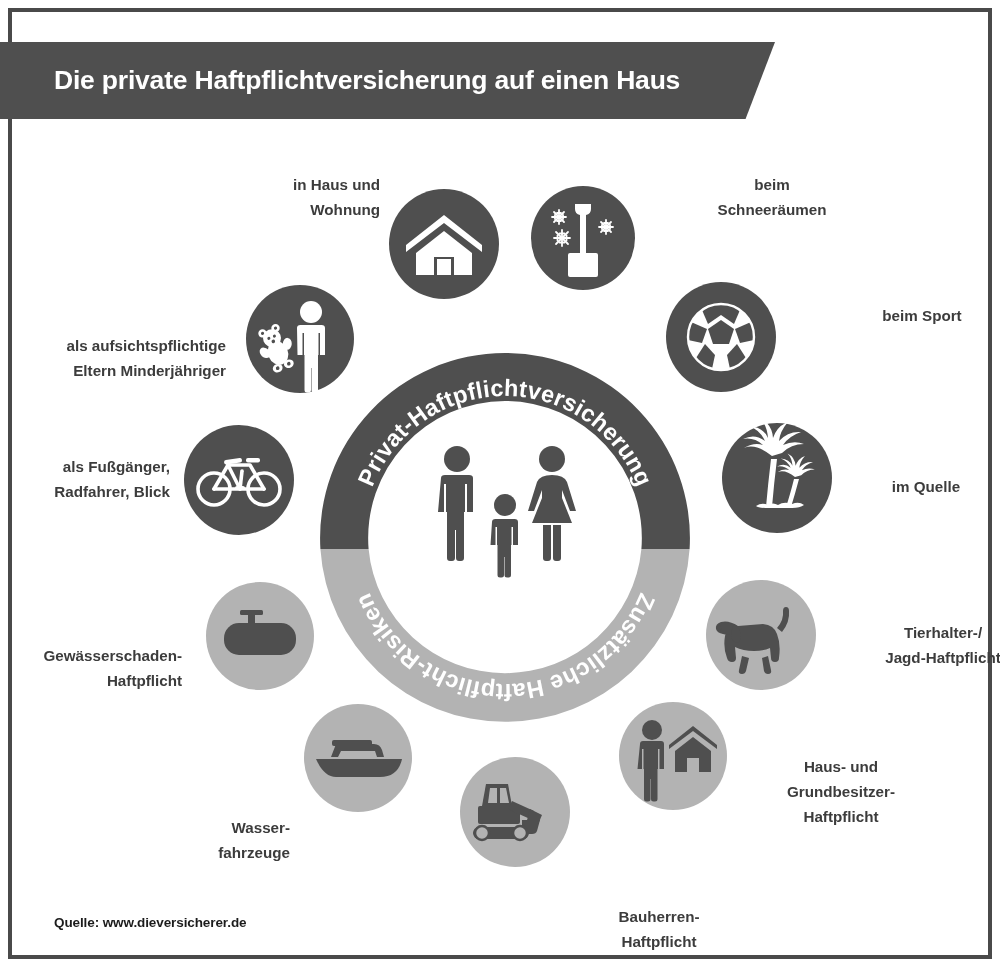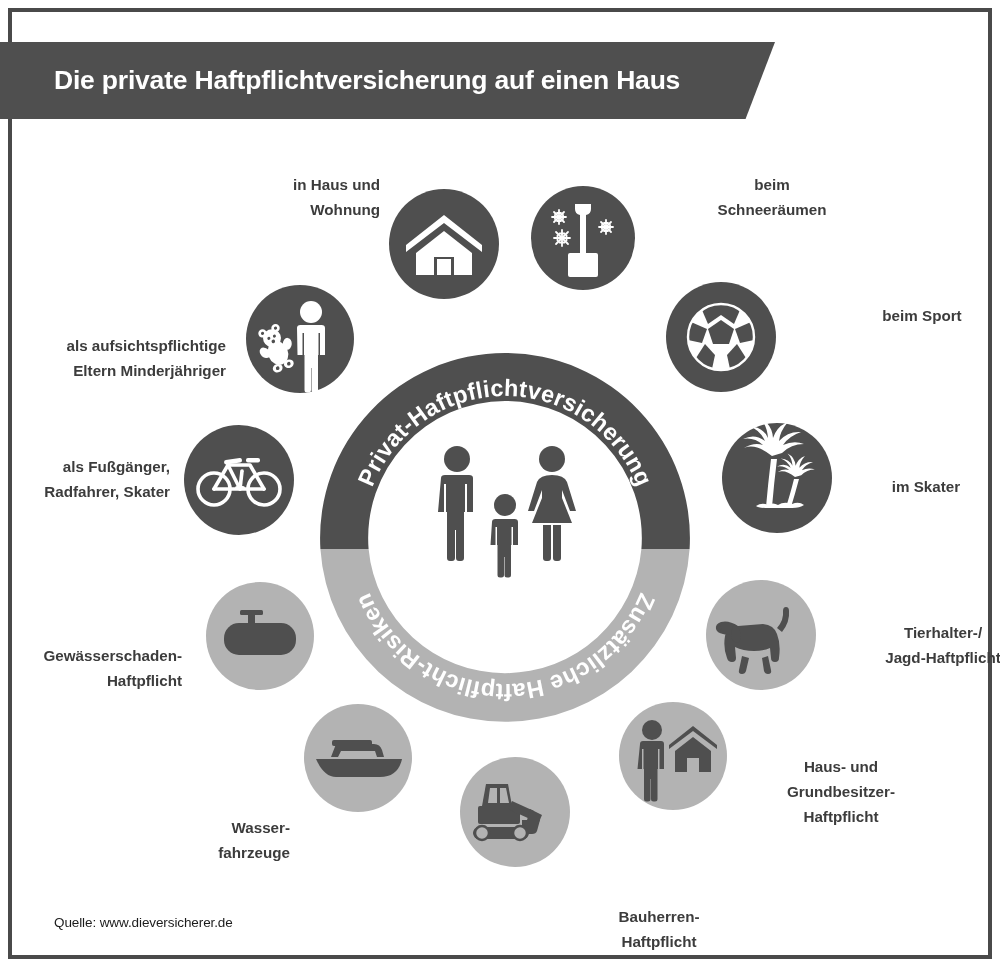--- a/index.html
+++ b/index.html
@@ -94,21 +94,21 @@
     height: 150px;
   }
   .family svg { display:block; width:100%; height:100%; }
 
   .source {
     position: absolute;
     left: 54px;
     top: 915px;
     color: #1c1c1c;
     font-size: 13.5px;
-    font-weight: normal;
+    font-weight: bold;
     letter-spacing: -0.1px;
   }
 </style>
 </head>
 <body>
 
 <div id="infographic">
 
   <div class="frame"></div>
 
@@ -271,42 +271,42 @@
         <path d="M56 64 L58 46"></path>
       </g>
       <g fill="#ffffff">
         <rect x="40" y="34" width="18" height="4.5" rx="2" transform="rotate(-8 49 36)"></rect>
         <rect x="62" y="33" width="14" height="4.5" rx="2"></rect>
         <rect x="51" y="61" width="10" height="4" rx="2"></rect>
       </g>
     </svg>
   </div>
   <div class="caption right-align" style="left:10px; top:454px; width:160px;">als Fußgänger,
-Radfahrer, Skater</div>
+Radfahrer, Blick</div>
 
   <div class="bubble dark" style="left:722px; top:423px; width:110px; height:110px;">
     <svg viewBox="0 0 110 110" xmlns="http://www.w3.org/2000/svg">
       <g fill="#ffffff">
 
         <path d="M49 36 q-3 25 -5 48 h6 q2 -24 5 -48 z"></path>
 
         <g transform="translate(50,33)">
           <path d="M0 0 q-16 -13 -28 -8 q10 -6 19 -3 q-9 -8 -20 -6 q12 -6 22 2 q-5 -11 -16 -15 q14 1 19 12 q-1 -13 -8 -20 q12 6 13 20 q4 -12 15 -16 q-8 9 -9 19 q9 -10 22 -9 q-12 4 -18 13 q11 -5 21 -1 q-13 0 -22 9 z"></path>
         </g>
 
         <path d="M72 56 q-4 16 -8 28 h5 q4 -13 8 -28 z"></path>
         <g transform="translate(73,54) scale(0.62)">
           <path d="M0 0 q-16 -13 -28 -8 q10 -6 19 -3 q-9 -8 -20 -6 q12 -6 22 2 q-5 -11 -16 -15 q14 1 19 12 q-1 -13 -8 -20 q12 6 13 20 q4 -12 15 -16 q-8 9 -9 19 q9 -10 22 -9 q-12 4 -18 13 q11 -5 21 -1 q-13 0 -22 9 z"></path>
         </g>
 
         <path d="M34 83 q6 -4 12 -1 q5 -3 10 0 q6 -4 14 -1 q7 -3 12 1 q-4 3 -12 3 h-26 q-8 0 -10 -2 z"></path>
       </g>
     </svg>
   </div>
-  <div class="caption left-align" style="left:861px; top:474px; width:130px;">im Skater</div>
+  <div class="caption left-align" style="left:861px; top:474px; width:130px;">im Quelle</div>
 
   <div class="bubble light" style="left:206px; top:582px; width:108px; height:108px;">
     <svg viewBox="0 0 108 108" xmlns="http://www.w3.org/2000/svg">
       <g fill="#4f4f4f">
         <rect x="18" y="41" width="72" height="32" rx="15"></rect>
         <rect x="42" y="31" width="7" height="12"></rect>
         <rect x="34" y="28" width="23" height="5" rx="1.5"></rect>
       </g>
     </svg>
   </div>

